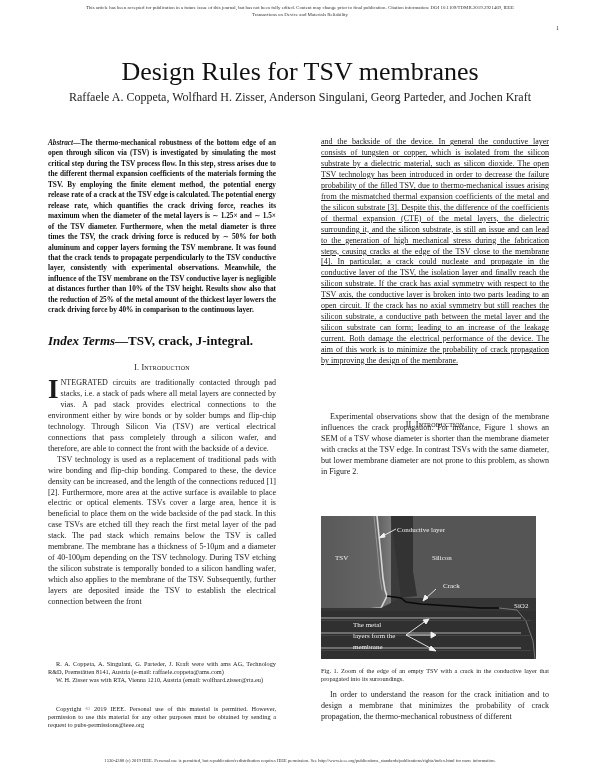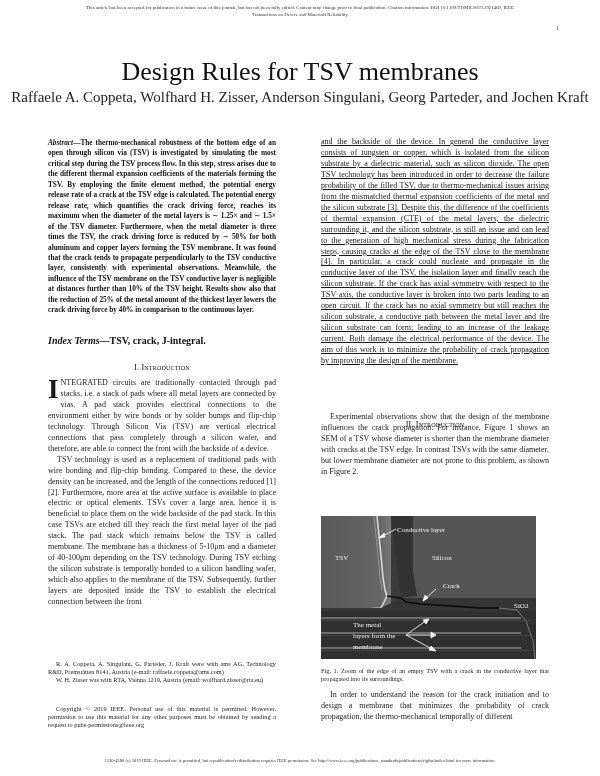--- a/index.html
+++ b/index.html
@@ -12,31 +12,31 @@
     left: 20px; right: 20px; top: 4px; text-align: center;
     font-size: 4.9px; line-height: 7px; color: #333;
   }
   .page-num { right: 41px; top: 25px; font-size: 6px; color: #333; }
   .title {
     left: 0; right: 0; top: 58px; text-align: center;
     font-size: 26px; line-height: 28px; color: #111;
   }
   .authors {
     left: 0; right: 0; top: 91px; text-align: center;
-    font-size: 15px; line-height: 12px; color: #222;
+    font-size: 12px; line-height: 12px; color: #222;
   }
   .col { width: 228px; text-align: justify; }
   .col-left { left: 48px; }
   .col-right { left: 321px; }
   .abstract {
     top: 138px; font-size: 7.3px; line-height: 10.45px; font-weight: bold; color: #111;
   }
   .abstract .label { font-style: italic; margin-top: 8px; }
   .index-terms {
-    top: 336px; font-size: 10px; line-height: 10px; font-weight: bold;
+    top: 336px; font-size: 13px; line-height: 10px; font-weight: bold;
   }
   .index-terms .label { font-style: italic; }
   .section-head {
     text-align: center; font-size: 8px; line-height: 10px; font-variant: small-caps; letter-spacing: 0.2px;
   }
   .body-text {
     font-size: 8.05px; line-height: 10.95px; color: #1a1a1a;
   }
   .body-text p { margin: 0; text-indent: 9px; }
   .body-text p.noindent { text-indent: 0; }
@@ -161,16 +161,16 @@
       <text x="32" y="111">The metal</text>
       <text x="32" y="122">layers form the</text>
       <text x="32" y="133">membrane</text>
     </g>
   </svg>
 </div>
 
 <div class="abs fig-caption">Fig. 1. Zoom of the edge of an empty TSV with a crack in the conductive layer that propagated into its surroundings.</div>
 
 <div class="abs col col-right body-text" style="top:690px;">
-  <p>In order to understand the reason for the crack initiation and to design a membrane that minimizes the probability of crack propagation, the thermo-mechanical temporally of different</p>
+  <p>In order to understand the reason for the crack initiation and to design a membrane that minimizes the probability of crack propagation, the thermo-mechanical robustness of different</p>
 </div>
 
 <div class="abs footer">1530-4388 (c) 2019 IEEE. Personal use is permitted, but republication/redistribution requires IEEE permission. See http://www.ieee.org/publications_standards/publications/rights/index.html for more information.</div>
 
 </body></html>

